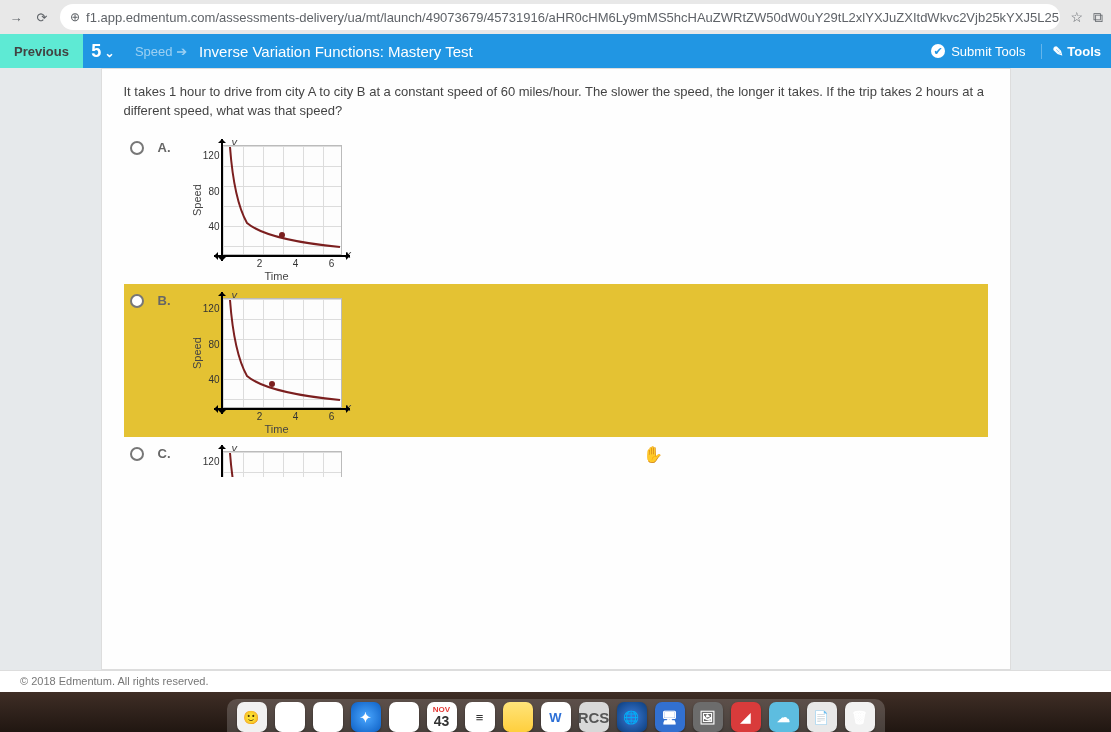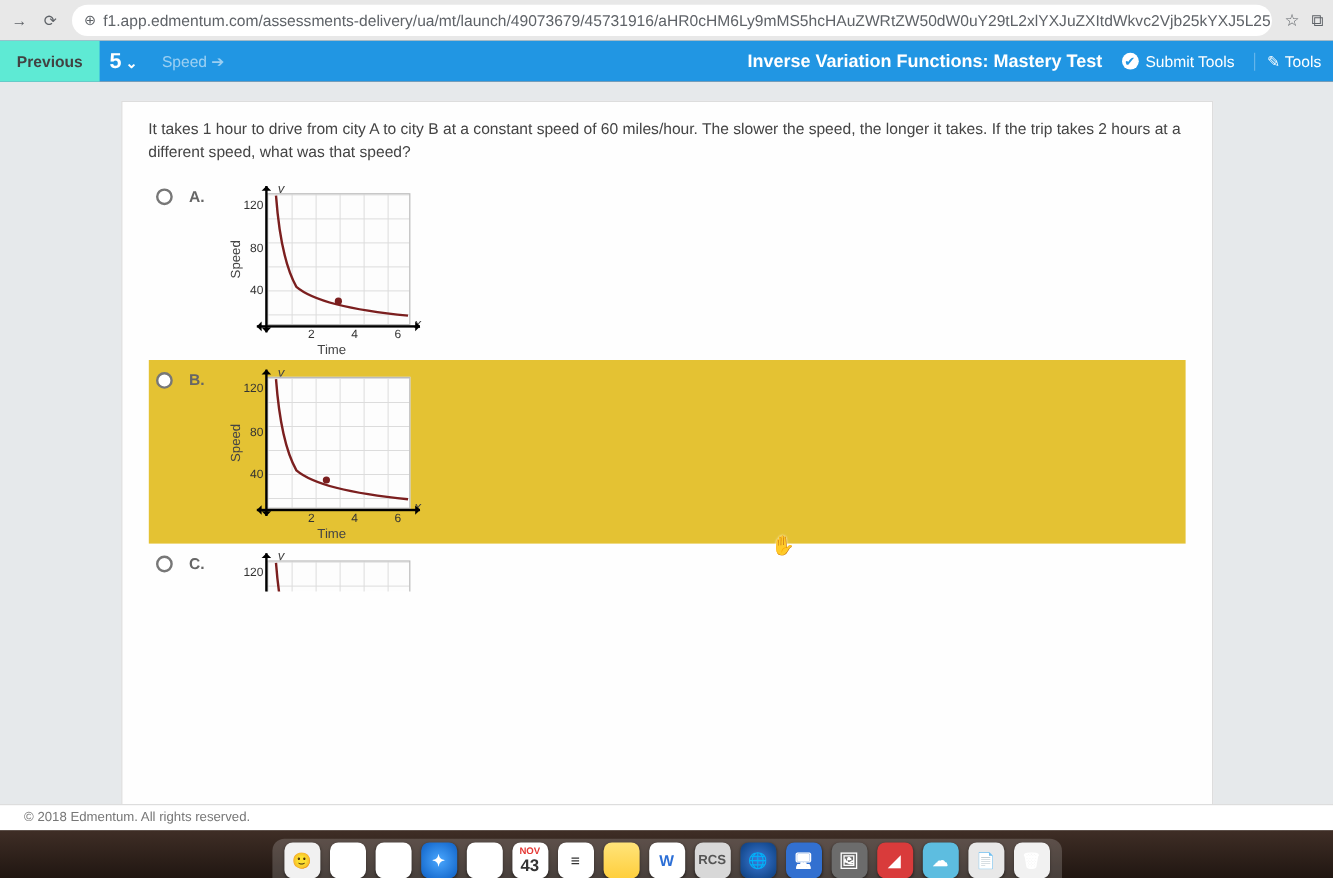--- a/index.html
+++ b/index.html
@@ -10,29 +10,29 @@
   .chrome-btn { width:16px; display:flex; justify-content:center; cursor:pointer; }
   .url-box { flex:1; background:#fff; border-radius:16px; height:26px; display:flex; align-items:center; padding:0 10px; gap:6px; overflow:hidden; white-space:nowrap; }
   .url-box .lock { font-size:12px; }
   .star { font-size:14px; }
 
   
   .hdr { height:34px; background:#2196e3; color:#fff; display:flex; align-items:center; font-size:13px; }
   .hdr .prev { background:#5eead4; color:#424242; height:100%; padding:0 14px; display:flex; align-items:center; font-weight:600; cursor:pointer; }
   .hdr .qnum { width:40px; text-align:center; font-size:18px; font-weight:600; }
   .hdr .next { opacity:.55; padding:0 12px; cursor:pointer; }
-  .hdr .title { flex:1; font-weight:700; font-size:15px;text-align:right; }
+  .hdr .title { flex:1; font-weight:400; font-size:15px; }
   .hdr .submit { padding:0 16px; display:flex; align-items:center; gap:6px; cursor:pointer; }
   .hdr .submit::before { content:"✔"; font-size:11px; background:#fff; color:#2196e3; width:14px; height:14px; border-radius:50%; display:inline-flex; align-items:center; justify-content:center; }
-  .hdr .tools { border-left:1px solid rgba(255,255,255,.3); padding:0 10px; display:flex; align-items:center; gap:4px; cursor:pointer; }
+  .hdr .tools { border-left:1px solid rgba(255,255,255,.3); padding:0 10px; display:flex; align-items:center; gap:4px; cursor:pointer;font-weight:bold; }
   .hdr .tools::before { content:"✎"; }
 
   
   .page { background:#e6e9eb; height:calc(100% - 34px - 34px - 62px); overflow:hidden; }
-  .card { background:#fefefe; margin:16px auto; width:910px; padding:14px 22px 12px; color:#444; font-size:13px; line-height:1.45; border:1px solid #ddd; height:100%; }
+  .card { background:#fefefe; margin:0 auto; width:910px; padding:14px 22px 12px; color:#444; font-size:13px; line-height:1.45; border:1px solid #ddd; height:100%; }
   .card p { margin-bottom:10px; }
 
   .options { margin-top:6px; }
   .opt { display:flex; align-items:flex-start; gap:14px; padding:4px 6px; }
   .opt.highlight { background:#e4c233; }
   .radio { width:14px; height:14px; border:2px solid #777; border-radius:50%; margin-top:6px; flex-shrink:0; cursor:pointer; background:#fff;}
   .opt-label { width:20px; font-weight:600; color:#666; padding-top:4px;}
   .graph-box { position:relative; width:170px; height:145px; }
 
   
@@ -178,21 +178,21 @@
     <div class="app" style="background:#fff">▦</div>
     <div class="app" style="background:radial-gradient(#4aa7ff,#0d5fc4)">✦</div>
     <div class="app" style="background:#fff">✿</div>
     <div class="app cal" style="background:#fff">
       <span style="color:#e53935">NOV</span>
       <span class="d">43</span>
     </div>
     <div class="app" style="background:#fff;color:#333">≡</div>
     <div class="app" style="background:linear-gradient(#ffe47a,#ffcf3d)"></div>
     <div class="app" style="background:#fff;color:#2c6fd6">W</div>
-    <div class="app" style="background:#d8d8d8;color:#555;font-size:11px">RCS</div>
+    <div class="app" style="background:#d8d8d8;color:#555;font-size:15px">RCS</div>
     <div class="app" style="background:radial-gradient(#3b7bd8,#0b3c7a)">🌐</div>
     <div class="app" style="background:#3270d0">🖥</div>
     <div class="app" style="background:#6c6c6c">🖼</div>
     <div class="app" style="background:#d93b3b">◢</div>
     <div class="app" style="background:#5dbde0">☁</div>
     <div class="app" style="background:#e8e8e8">📄</div>
     <div class="app" style="background:#f1f1f1">🗑</div>
   </div>
 </div>
 

